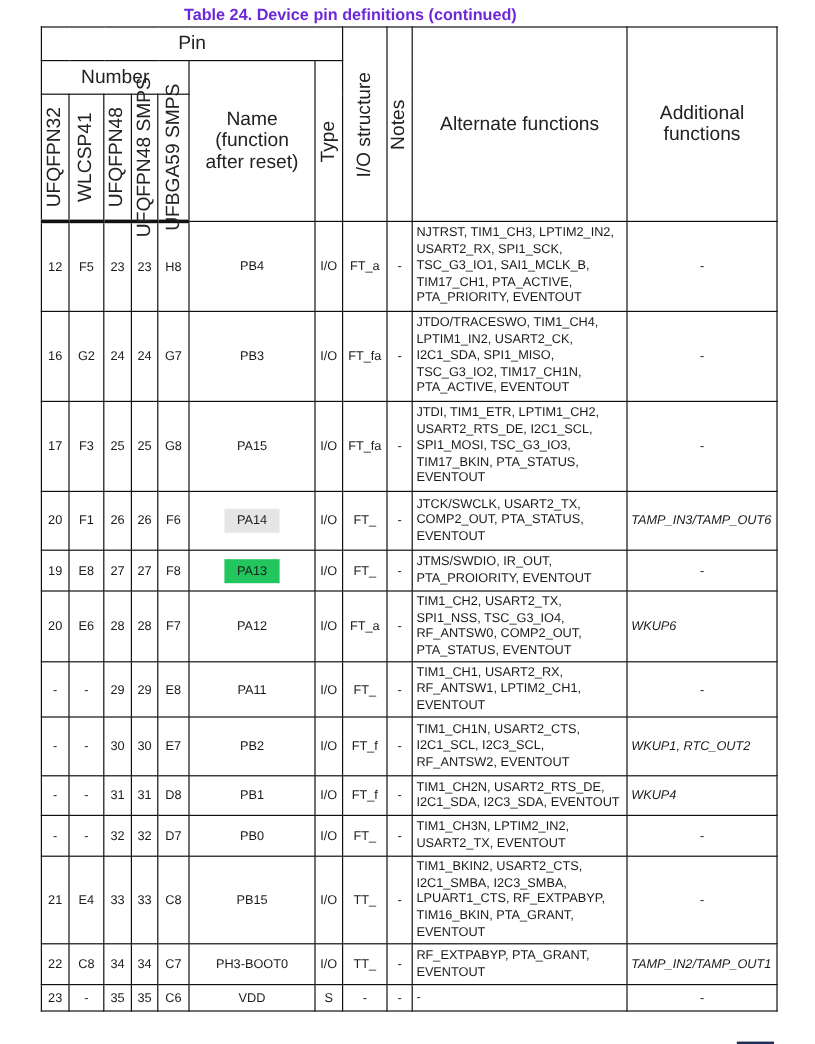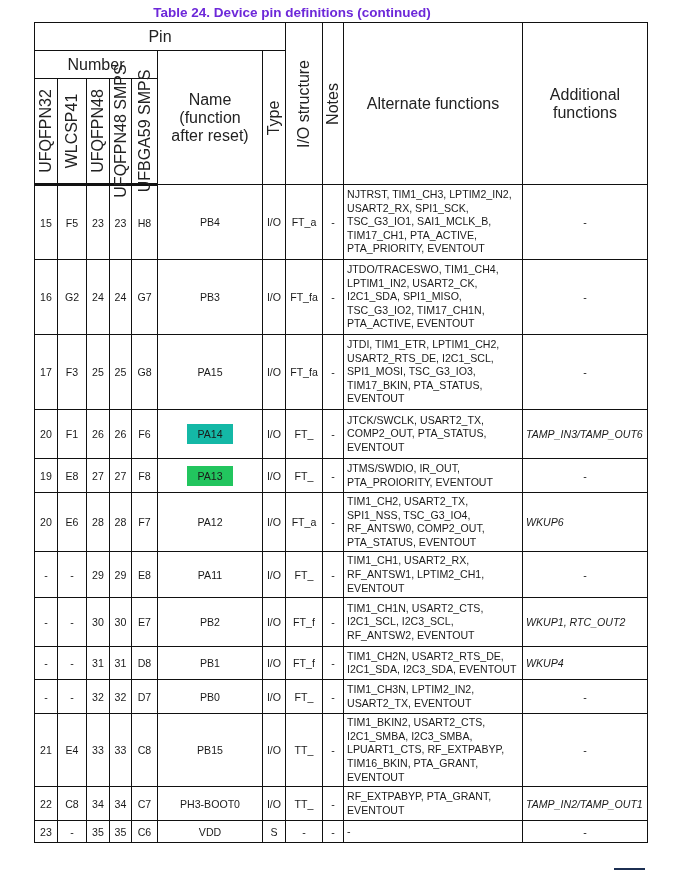--- a/index.html
+++ b/index.html
@@ -90,21 +90,21 @@
         </th>
       <th>
           <div class="rotwrap">
             <span>UFBGA59 SMPS</span>
           </div>
         </th>
     </tr>
   </thead>
   <tbody id="tbody">
       <tr style="height: 75px;">
-        <td class="c">15</td>
+        <td class="c">12</td>
         <td class="c">F5</td>
         <td class="c">23</td>
         <td class="c">23</td>
         <td class="c">H8</td>
         <td class="c">PB4</td>
         <td class="c">I/O</td>
         <td class="c">FT_a</td>
         <td class="c">-</td>
         <td class="alt">NJTRST, TIM1_CH3, LPTIM2_IN2, USART2_RX, SPI1_SCK, TSC_G3_IO1, SAI1_MCLK_B, TIM17_CH1, PTA_ACTIVE, PTA_PRIORITY, EVENTOUT</td>
         <td class="c">-</td>
@@ -134,21 +134,21 @@
         <td class="c">-</td>
         <td class="alt">JTDI, TIM1_ETR, LPTIM1_CH2, USART2_RTS_DE, I2C1_SCL, SPI1_MOSI, TSC_G3_IO3, TIM17_BKIN, PTA_STATUS, EVENTOUT</td>
         <td class="c">-</td>
       </tr>
       <tr style="height: 49px;">
         <td class="c">20</td>
         <td class="c">F1</td>
         <td class="c">26</td>
         <td class="c">26</td>
         <td class="c">F6</td>
-        <td class="c"><span class="hl" style="background: #14b8a6;">PA14</span></td>
+        <td class="c"><span class="hl" style="background: #e5e5e5;">PA14</span></td>
         <td class="c">I/O</td>
         <td class="c">FT_</td>
         <td class="c">-</td>
         <td class="alt">JTCK/SWCLK, USART2_TX, COMP2_OUT, PTA_STATUS, EVENTOUT</td>
         <td class="add">TAMP_IN3/TAMP_OUT6</td>
       </tr>
       <tr style="height: 34px;">
         <td class="c">19</td>
         <td class="c">E8</td>
         <td class="c">27</td>

